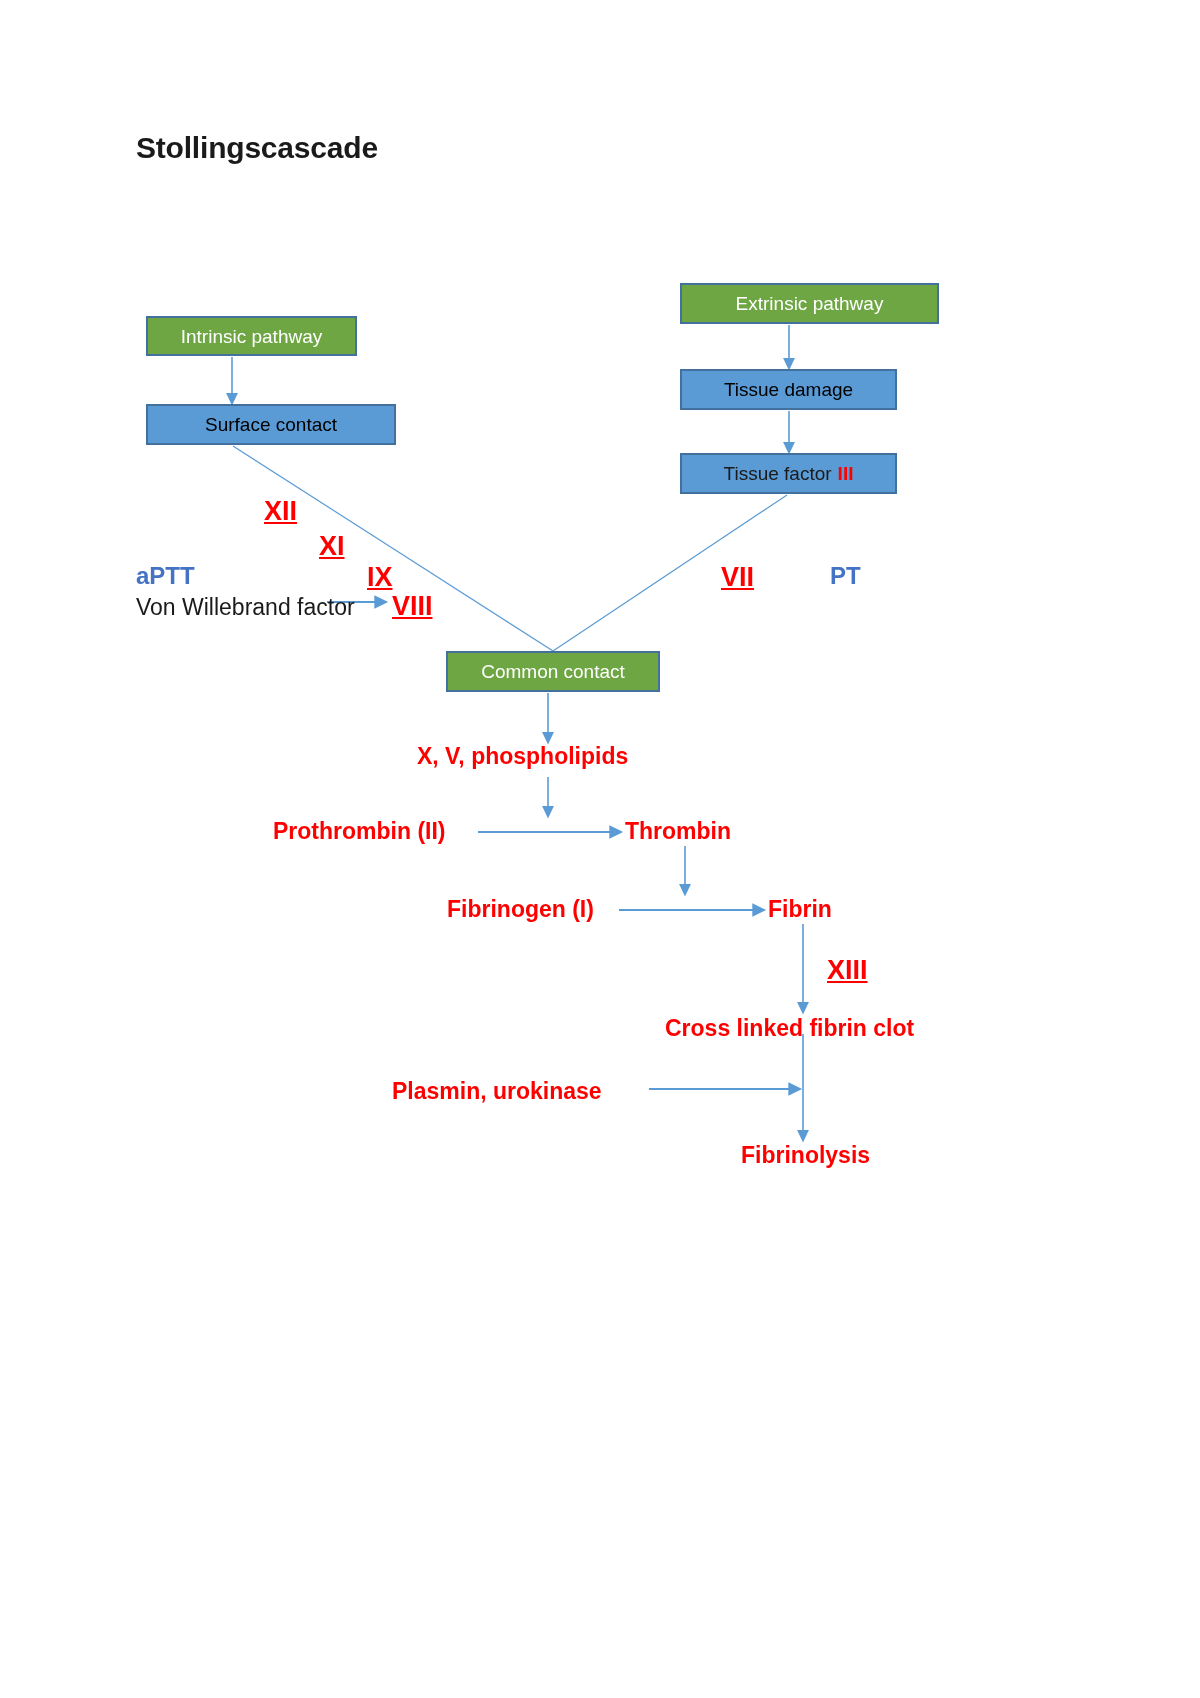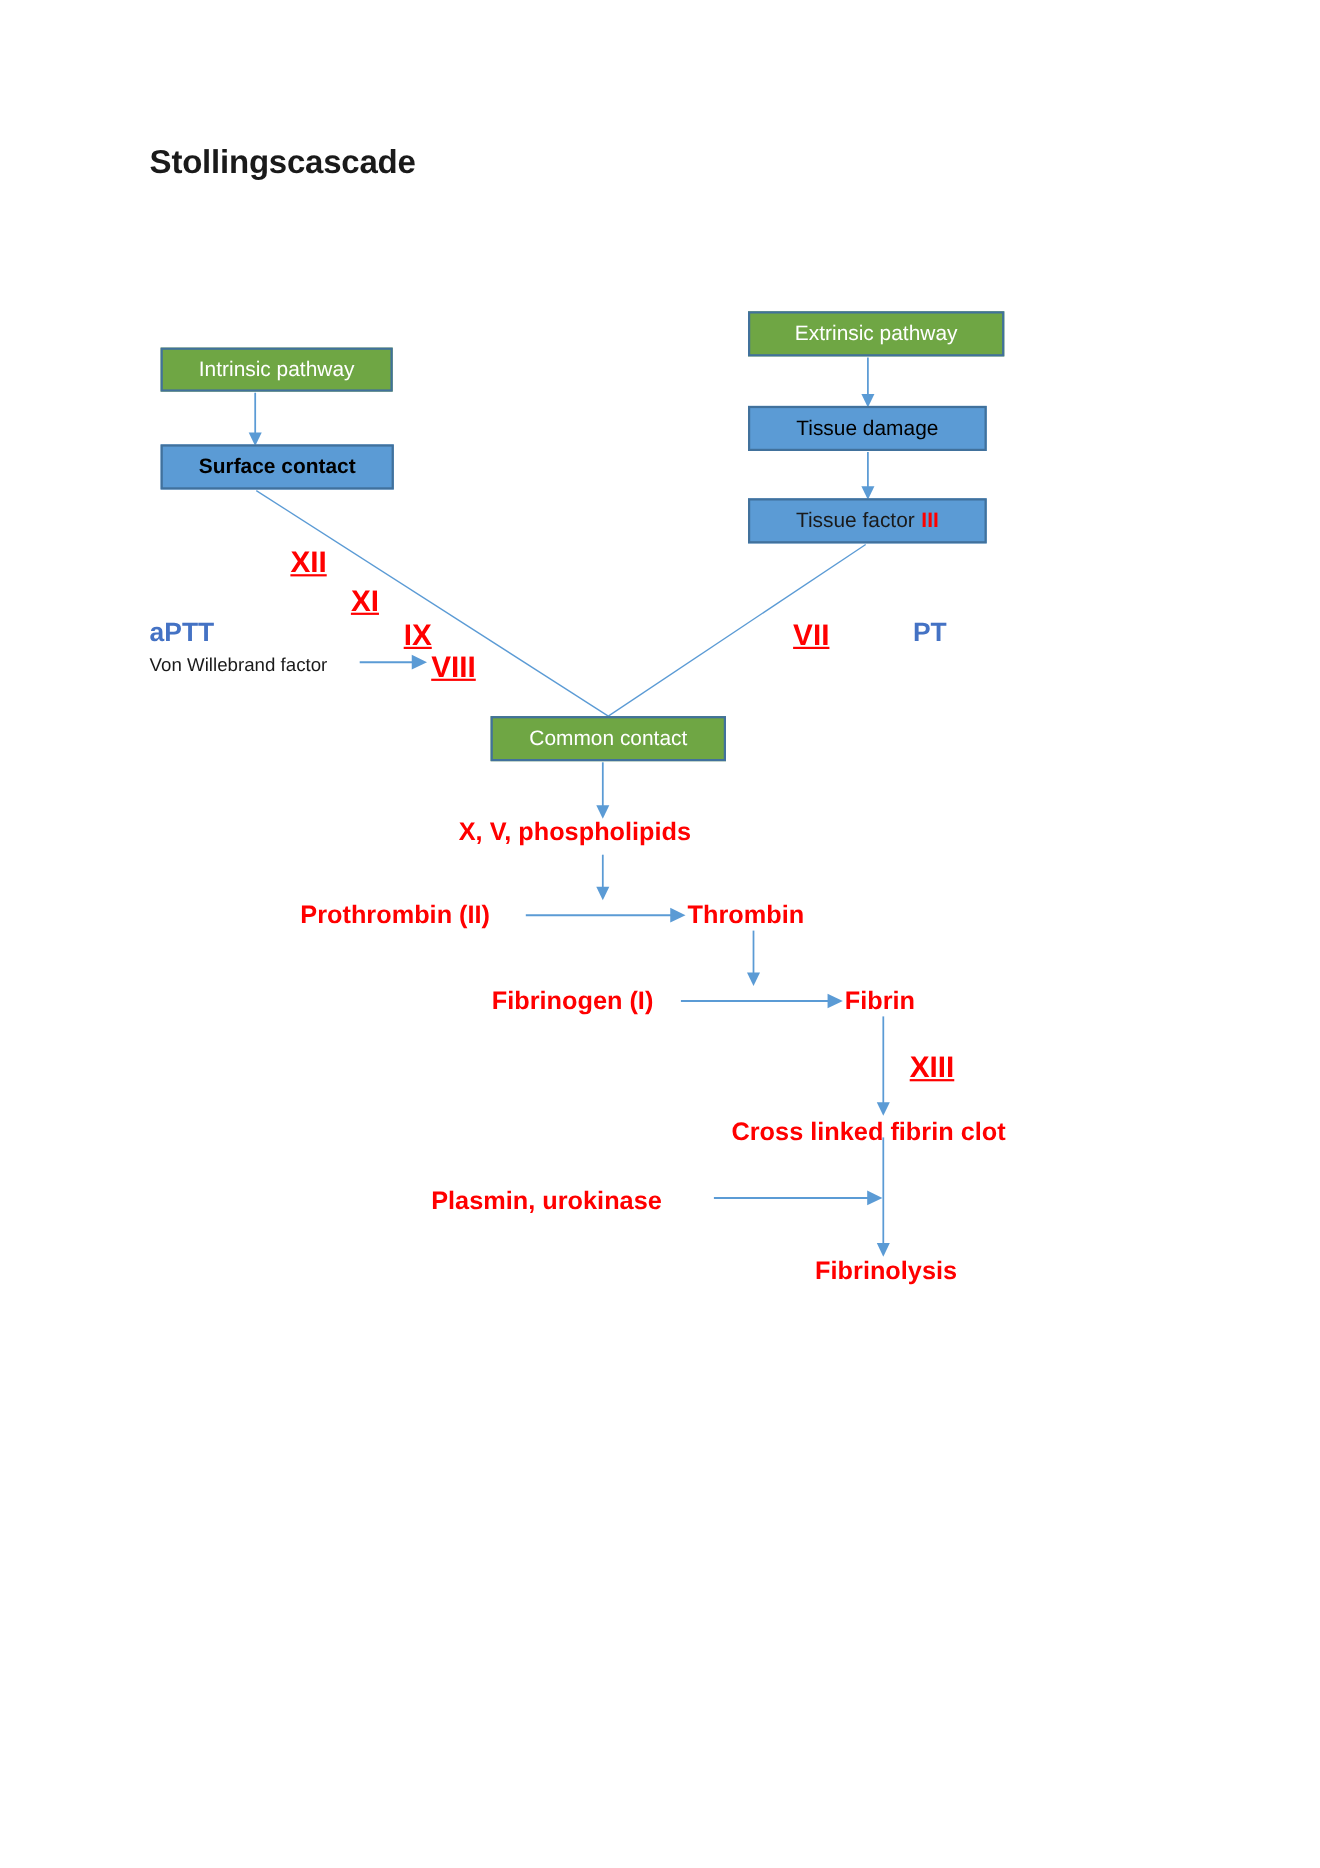--- a/index.html
+++ b/index.html
@@ -89,21 +89,21 @@
     font-weight: bold;
     font-size: 24px;
     white-space: nowrap;
     line-height: 1;
   }
 
   
   .plain-label {
     position: absolute;
     color: #1a1a1a;
-    font-size: 17px;
+    font-size: 23px;
     white-space: nowrap;
     line-height: 1;
   }
 </style>
 </head>
 <body>
 
 <div id="canvas">
 
   <div class="page-title">Stollingscascade</div>
@@ -143,25 +143,25 @@
       <line x1="649" y1="1089" x2="795" y2="1089" stroke-width="1.8" marker-end="url(#ah)"></line>
 
       <line x1="803" y1="1034" x2="803" y2="1136" stroke-width="1.6" marker-end="url(#ah)"></line>
     </g>
   </svg>
 
   <div class="flow-box green" style="left:146px; top:316px; width:211px; height:40px;">
     <span>Intrinsic pathway</span>
   </div>
 
-  <div class="flow-box blue" style="left:146px; top:404px; width:212px; height:41px;font-weight:bold;">
+  <div class="flow-box blue" style="left:146px; top:404px; width:250px; height:41px;">
     <span>Surface contact</span>
   </div>
 
-  <div class="flow-box green" style="left:680px; top:283px; width:233px; height:41px;">
+  <div class="flow-box green" style="left:680px; top:283px; width:259px; height:41px;">
     <span>Extrinsic pathway</span>
   </div>
 
   <div class="flow-box blue" style="left:680px; top:369px; width:217px; height:41px;">
     <span>Tissue damage</span>
   </div>
 
   <div class="flow-box blue-dark-text" style="left:680px; top:453px; width:217px; height:41px;align-items:center;">
     <span>Tissue factor</span>
     <span class="factor-mark">III</span>

